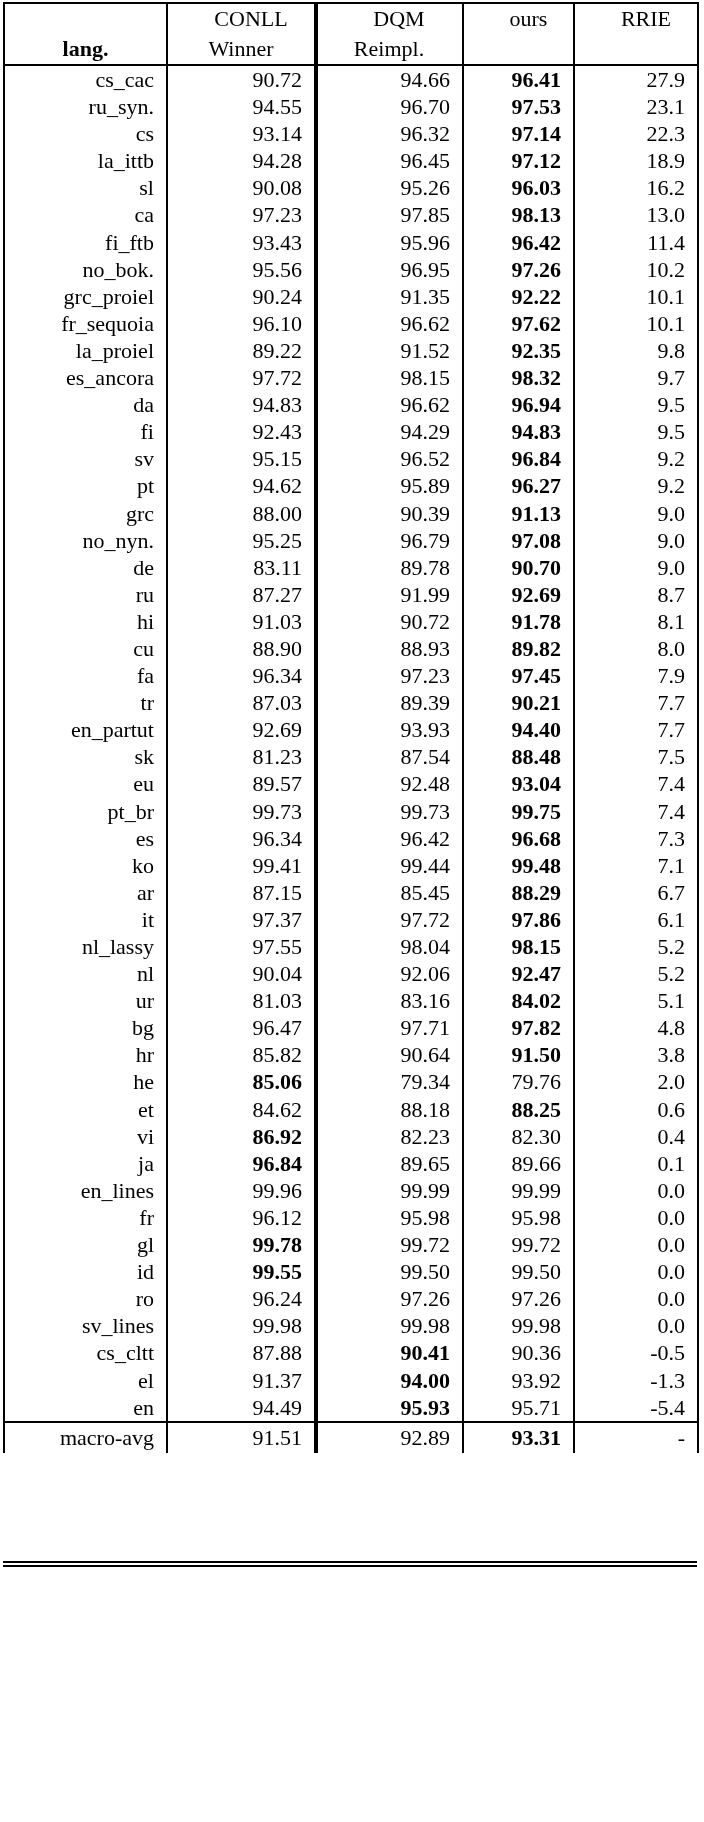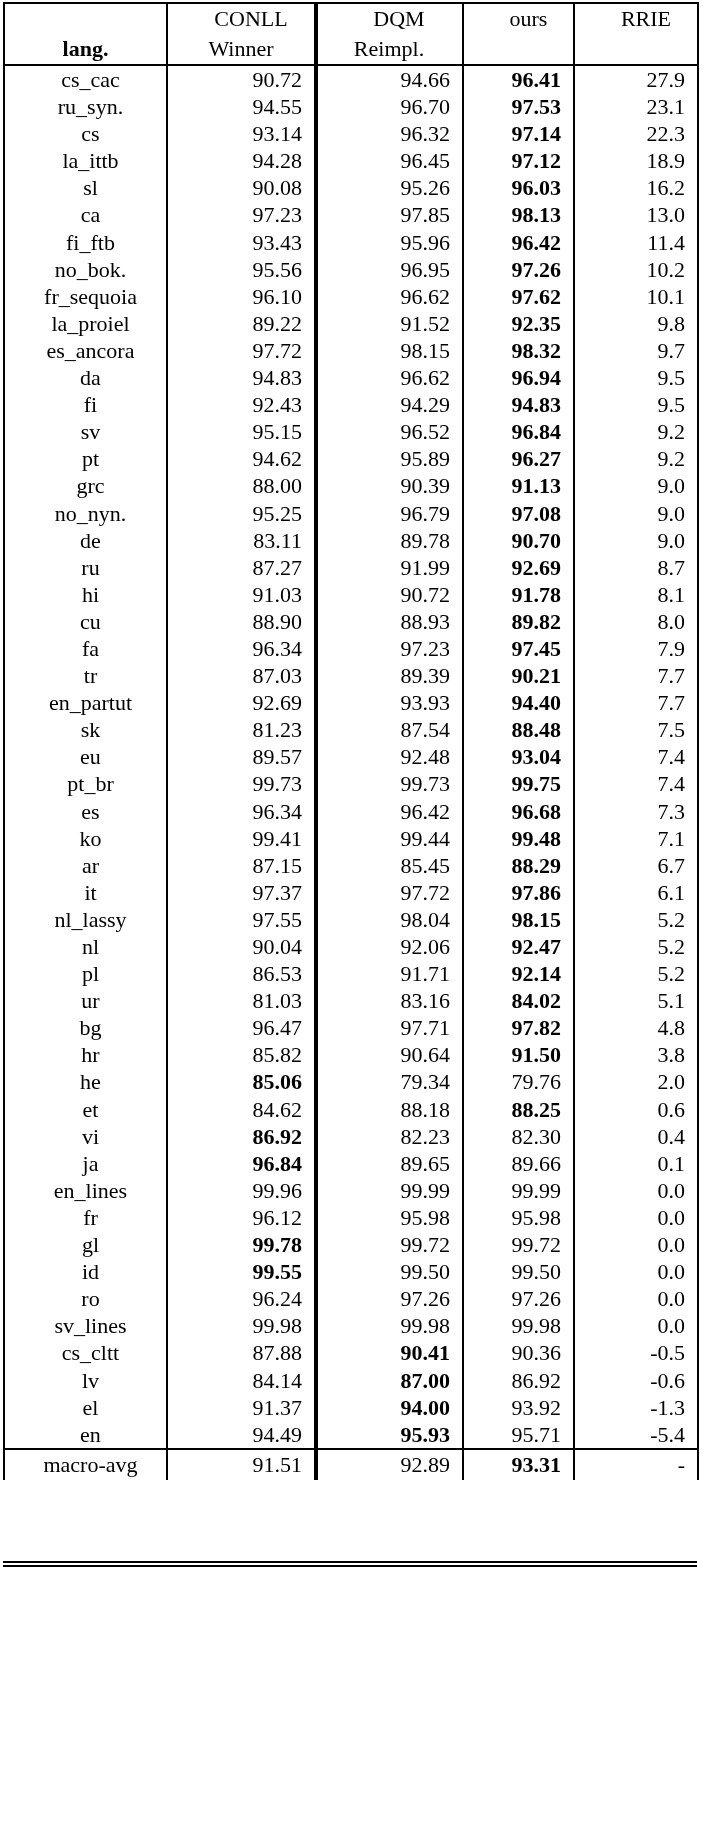--- a/index.html
+++ b/index.html
@@ -57,21 +57,21 @@
 
   tbody td{
     height:27.1px;
     line-height:27.1px;
     padding:0 12px 0 12px;
     text-align:right;
     white-space:nowrap;
     overflow:hidden;
   }
   tbody td.lang-cell{
-    text-align:center;
+    text-align:right;
     padding-left:22px;
     margin-left:9px;
   }
   tbody td.bold{font-weight:bold;padding-left:12px;}
   tbody tr.macro-row td{
     border-top:2px solid #000;
     height:30px;line-height:30px;
   }
   tbody tr.macro-row{ }
   #bottom-rule{
@@ -168,20 +168,27 @@
           <td class="sep-left">11.4</td>
         </tr>
         <tr>
           <td class="lang-cell">no_bok.</td>
           <td class="sep-left">95.56</td>
           <td class="sep-dbl">96.95</td>
           <td class="sep-left bold">97.26</td>
           <td class="sep-left">10.2</td>
         </tr>
         <tr>
+          <td class="lang-cell">grc_proiel</td>
+          <td class="sep-left">90.24</td>
+          <td class="sep-dbl">91.35</td>
+          <td class="sep-left bold">92.22</td>
+          <td class="sep-left">10.1</td>
+        </tr>
+        <tr>
           <td class="lang-cell">fr_sequoia</td>
           <td class="sep-left">96.10</td>
           <td class="sep-dbl">96.62</td>
           <td class="sep-left bold">97.62</td>
           <td class="sep-left">10.1</td>
         </tr>
         <tr>
           <td class="lang-cell">la_proiel</td>
           <td class="sep-left">89.22</td>
           <td class="sep-dbl">91.52</td>
@@ -343,27 +350,20 @@
           <td class="sep-left">5.2</td>
         </tr>
         <tr>
           <td class="lang-cell">nl</td>
           <td class="sep-left">90.04</td>
           <td class="sep-dbl">92.06</td>
           <td class="sep-left bold">92.47</td>
           <td class="sep-left">5.2</td>
         </tr>
         <tr>
-          <td class="lang-cell">pl</td>
-          <td class="sep-left">86.53</td>
-          <td class="sep-dbl">91.71</td>
-          <td class="sep-left bold">92.14</td>
-          <td class="sep-left">5.2</td>
-        </tr>
-        <tr>
           <td class="lang-cell">ur</td>
           <td class="sep-left">81.03</td>
           <td class="sep-dbl">83.16</td>
           <td class="sep-left bold">84.02</td>
           <td class="sep-left">5.1</td>
         </tr>
         <tr>
           <td class="lang-cell">bg</td>
           <td class="sep-left">96.47</td>
           <td class="sep-dbl">97.71</td>
@@ -446,27 +446,20 @@
           <td class="sep-dbl">99.98</td>
           <td class="sep-left">99.98</td>
           <td class="sep-left">0.0</td>
         </tr>
         <tr>
           <td class="lang-cell">cs_cltt</td>
           <td class="sep-left">87.88</td>
           <td class="sep-dbl bold">90.41</td>
           <td class="sep-left">90.36</td>
           <td class="sep-left">-0.5</td>
-        </tr>
-        <tr>
-          <td class="lang-cell">lv</td>
-          <td class="sep-left">84.14</td>
-          <td class="sep-dbl bold">87.00</td>
-          <td class="sep-left">86.92</td>
-          <td class="sep-left">-0.6</td>
         </tr>
         <tr>
           <td class="lang-cell">el</td>
           <td class="sep-left">91.37</td>
           <td class="sep-dbl bold">94.00</td>
           <td class="sep-left">93.92</td>
           <td class="sep-left">-1.3</td>
         </tr>
         <tr>
           <td class="lang-cell">en</td>

